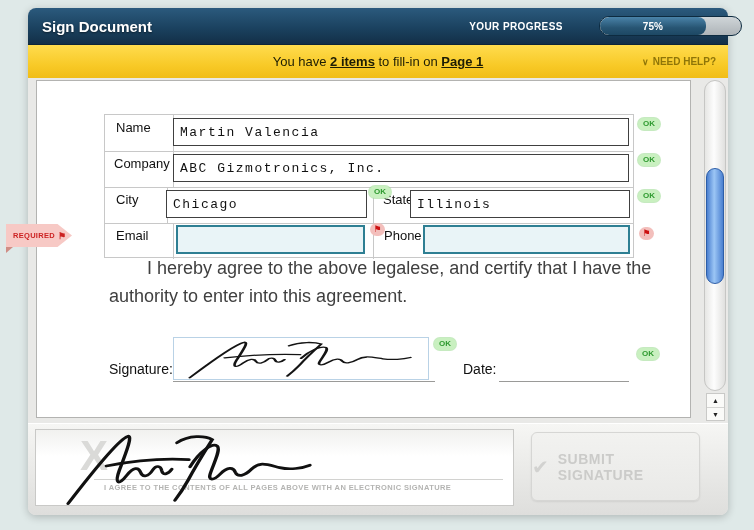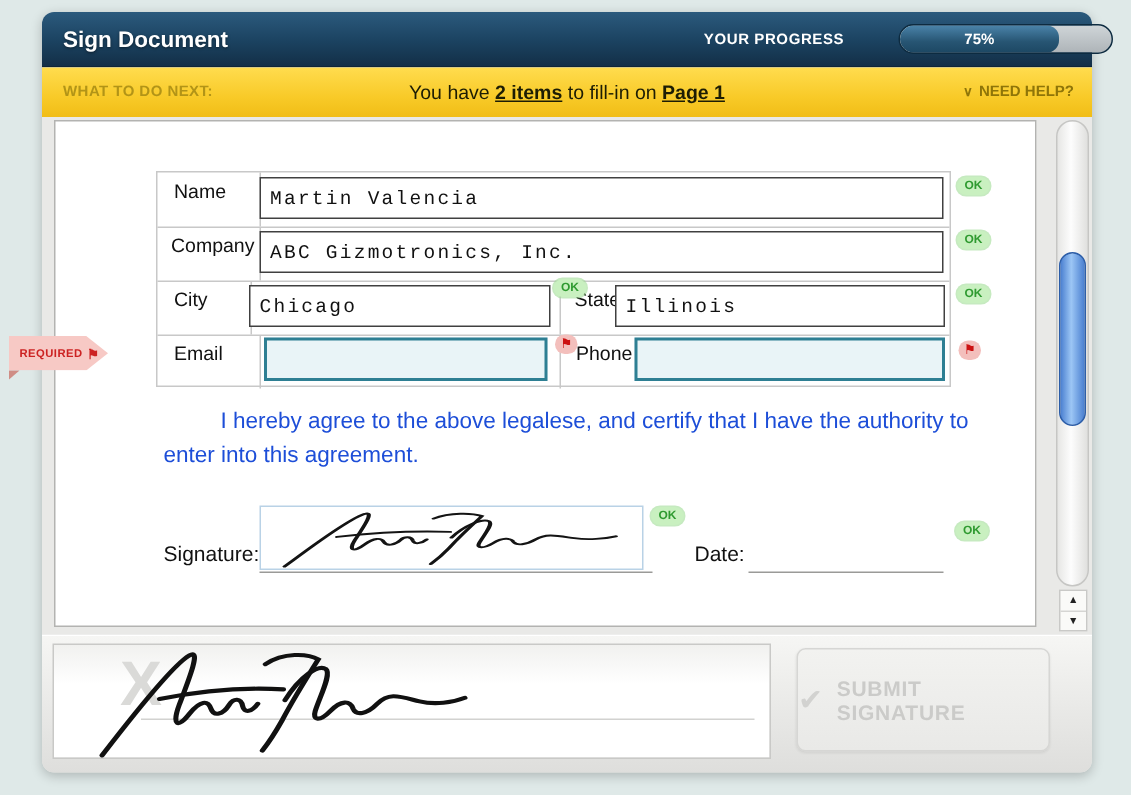--- a/index.html
+++ b/index.html
@@ -36,21 +36,21 @@
   .fsep{position:absolute;top:0;height:100%;width:1px;background:#c8c8c8;}
   .flabel{position:absolute;font-size:13px;color:#111;padding:3px 0 0 6px;}
   .tinput{position:absolute;border:1px solid #404040;background:#fff;font-family:"Liberation Mono",monospace;
           font-size:13px;letter-spacing:1.5px;color:#111;display:flex;align-items:center;padding-left:6px;box-sizing:border-box;}
   .tinput.req{border:2px solid #2e7f93;background:#e9f4f7;}
   .okbadge{position:absolute;background:#c9f0c0;color:#2f9a30;font-size:8px;font-weight:bold;
            padding:2px 5px;border-radius:7px;line-height:1;box-shadow:0 0 0 1px rgba(160,220,150,.6);}
   .flagbadge{position:absolute;background:#f3bfbc;border-radius:7px;width:15px;height:13px;
              color:#cc1111;font-size:9px;line-height:13px;text-align:center;}
   
-  .legal{position:absolute;left:72px;top:188px;width:548px;font-size:15px;line-height:1.55;color:#1d4ed8;text-indent:38px;}
+  .legal{position:absolute;left:72px;top:174px;width:548px;font-size:18px;line-height:1.55;color:#404040;text-indent:38px;}
   .sig-label{position:absolute;left:72px;top:280px;font-size:14px;color:#111;}
   .sig-box{position:absolute;left:136px;top:256px;width:256px;height:43px;border:1px solid #b9d2e6;background:#fff;box-sizing:border-box;}
   .sig-underline{position:absolute;left:136px;top:300px;width:262px;height:1px;background:#9a9a98;}
   .date-label{position:absolute;left:426px;top:280px;font-size:14px;color:#111;}
   .date-box{position:absolute;left:469px;top:265px;width:125px;height:33px;border:1px solid #9a9a98;background:#fff;
             display:flex;align-items:center;justify-content:center;font-family:"Liberation Mono",monospace;
             font-size:13px;letter-spacing:1.5px;color:#111;box-sizing:border-box;}
   .date-underline{position:absolute;left:462px;top:300px;width:130px;height:1px;background:#9a9a98;}
   
   .sbar{position:absolute;right:2px;top:2px;width:22px;height:341px;}
@@ -94,21 +94,20 @@
       <div class="hdr-title">Sign Document</div>
       <div class="prog-label">YOUR PROGRESS</div>
       <div class="prog-bar">
         <div class="prog-fill" style="width: 75%;">
           <span>75%</span>
         </div>
       </div>
     </div>
 
     <div class="notice">
-      <div class="notice-left">WHAT TO DO NEXT:</div>
       <div class="notice-center"><span>You have </span><b>2 items</b><span> to fill-in on </span><b>Page 1</b></div>
       <div class="notice-help"><span class="chev">∨</span><span>NEED HELP?</span></div>
     </div>
 
     <div class="content">
       <div class="page">
 
         <div class="ftable">
           <div class="frow first">
               <div class="fsep" style="left:68px"></div>
@@ -175,20 +174,21 @@
           <div class="sarrow up">▲</div>
           <div class="sarrow">▼</div>
         </div>
       </div>
     </div>
 
     <div class="footer">
       <div class="pad">
         <div class="pad-x">X</div>
         <div class="pad-line"></div>
+        <div class="pad-caption">I AGREE TO THE CONTENTS OF ALL PAGES ABOVE WITH AN ELECTRONIC SIGNATURE</div>
         <svg class="sig pad-sig" width="252" height="76" viewBox="0 0 250 95" preserveAspectRatio="none">
           <g fill="none" stroke="#111" stroke-width="3.4" stroke-linecap="round">
             <path d="M4,92 C26,56 54,12 63,8 C69,5 61,30 55,50 C50,67 54,70 62,57 C69,46 74,46 76,53 C78,60 84,58 88,50 C91,44 96,44 97,51 C98,57 103,56 107,49"></path>
             <path d="M42,45 C70,38 98,35 124,37"></path>
             <path d="M112,16 C124,6 140,7 147,12 C141,24 131,44 123,63 C119,72 115,80 110,88"></path>
             <path d="M125,46 C135,26 147,16 152,20 C156,24 148,43 145,55 C143,63 148,64 155,55 C162,46 168,46 170,53 C172,59 179,58 186,49 C194,39 201,43 214,47 C224,50 236,48 244,44"></path>
           </g>
         </svg>
       </div>
       <div class="submit">

